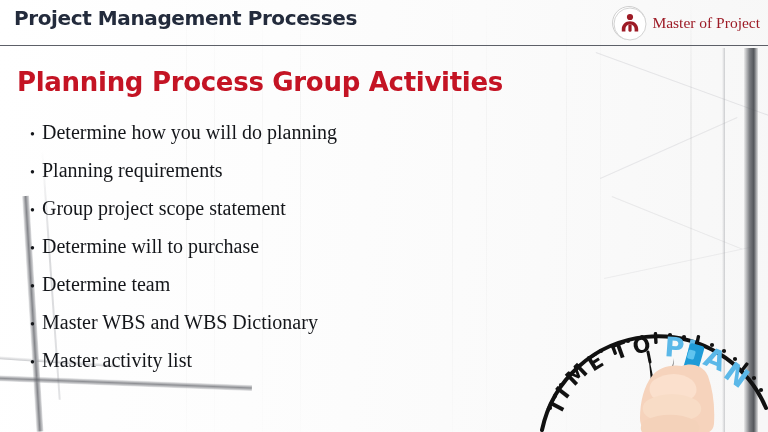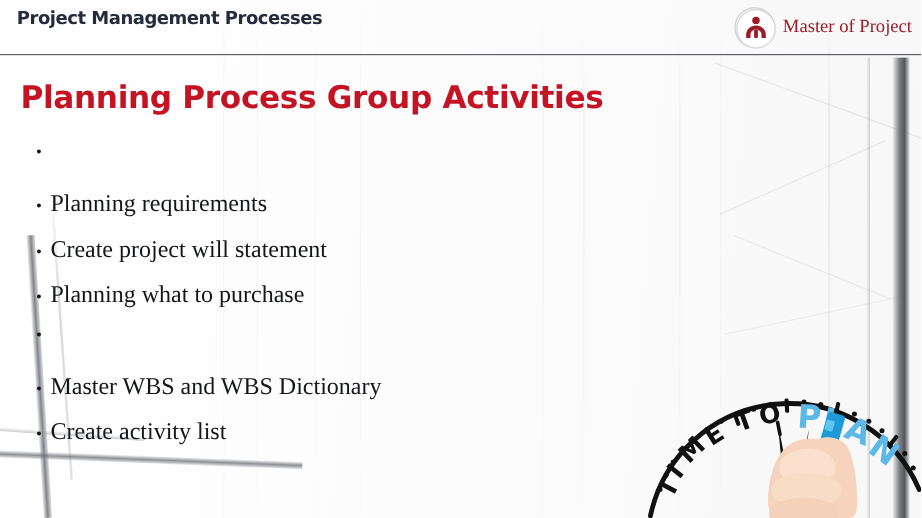--- a/index.html
+++ b/index.html
@@ -142,21 +142,21 @@
     height: 47px;
     z-index: 10;
   }
 
   .header-title {
     position: absolute;
     left: 14px;
     top: 6px;
     font-family: "DejaVu Sans", sans-serif;
     font-weight: bold;
-    font-size: 15px;
+    font-size: 20px;
     letter-spacing: -0.4px;
     color: #232b3c;
     white-space: nowrap;
     text-align: right;
   }
 
   .header-divider {
     position: absolute;
     left: 0;
     top: 45px;
@@ -364,40 +364,42 @@
 
     <div class="header-divider"></div>
   </div>
 
   <div class="content">
     <div class="slide-heading">Planning Process Group Activities</div>
 
     <ul class="bullet-list">
       <li class="bullet-item">
         <span class="bullet-dot">•</span>
+        <span class="bullet-text">Determine how you will do planning</span>
       </li>
       <li class="bullet-item">
         <span class="bullet-dot">•</span>
         <span class="bullet-text">Planning requirements</span>
       </li>
       <li class="bullet-item">
         <span class="bullet-dot">•</span>
-        <span class="bullet-text">Create project will statement</span>
-      </li>
-      <li class="bullet-item">
-        <span class="bullet-dot">•</span>
-        <span class="bullet-text">Planning what to purchase</span>
-      </li>
-      <li class="bullet-item">
-        <span class="bullet-dot">•</span>
+        <span class="bullet-text">Group project scope statement</span>
+      </li>
+      <li class="bullet-item">
+        <span class="bullet-dot">•</span>
+        <span class="bullet-text">Determine will to purchase</span>
+      </li>
+      <li class="bullet-item">
+        <span class="bullet-dot">•</span>
+        <span class="bullet-text">Determine team</span>
       </li>
       <li class="bullet-item">
         <span class="bullet-dot">•</span>
         <span class="bullet-text">Master WBS and WBS Dictionary</span>
       </li>
       <li class="bullet-item">
         <span class="bullet-dot">•</span>
-        <span class="bullet-text">Create activity list</span>
+        <span class="bullet-text">Master activity list</span>
       </li>
     </ul>
   </div>
 
 </div>
 
 </body></html>

